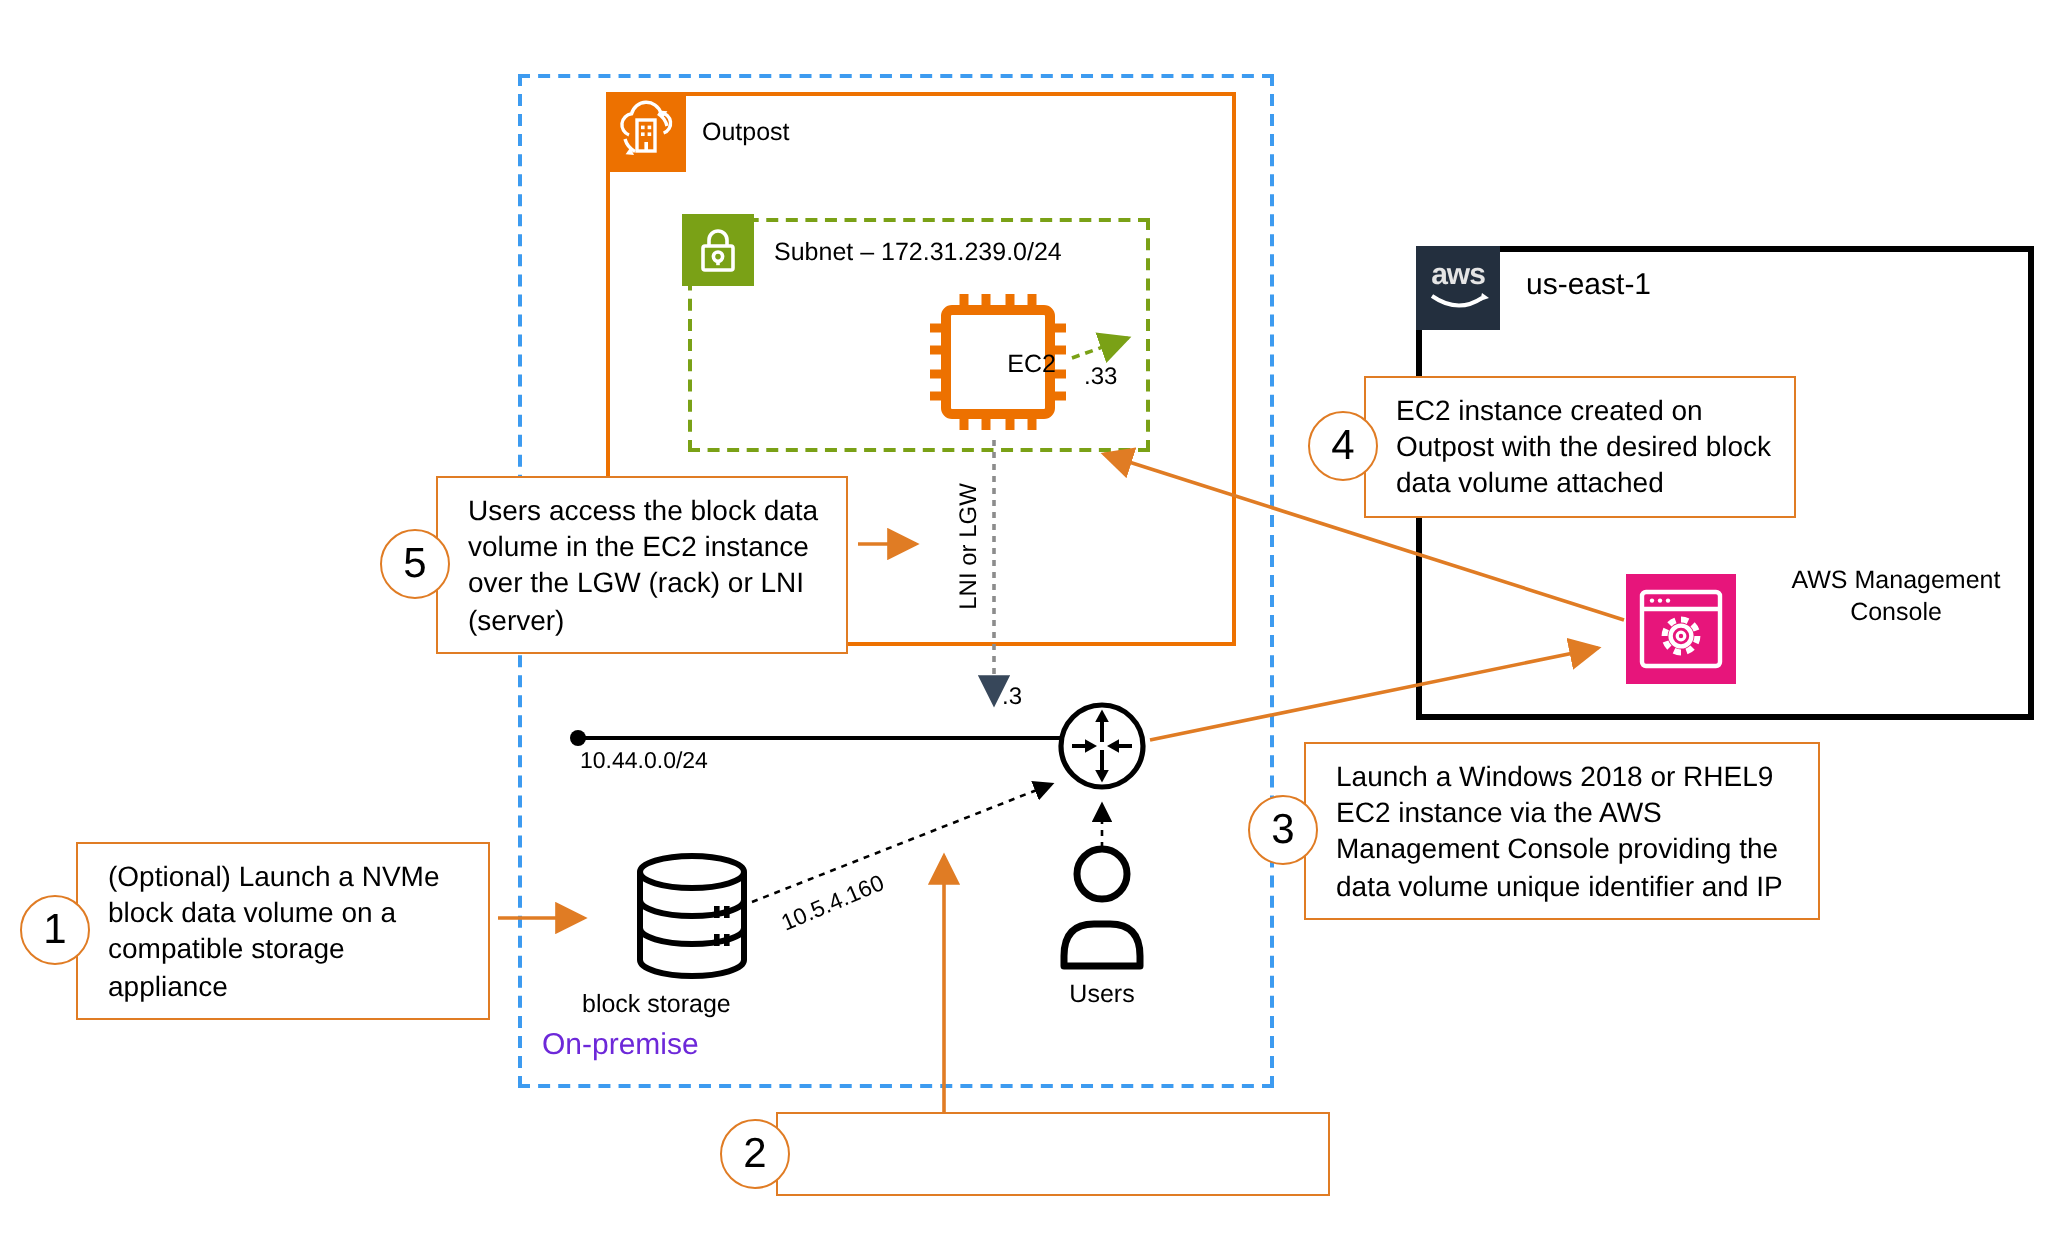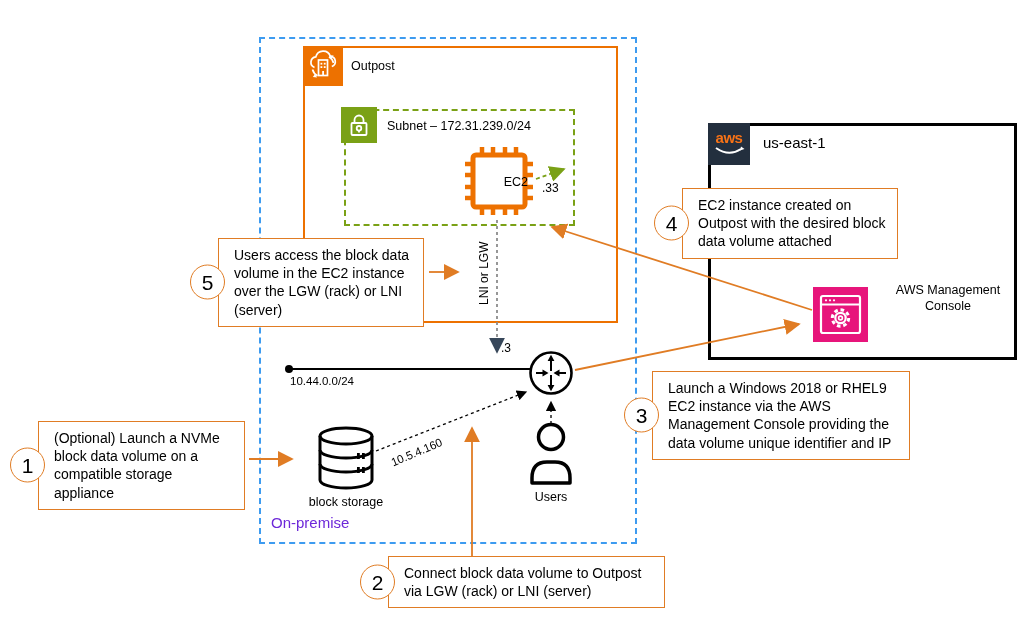--- a/index.html
+++ b/index.html
@@ -26,26 +26,26 @@
   #l-outpost{left:351px;top:59px;}
   #l-subnet {left:387px;top:119px;}
   #l-ec2    {left:470px;top:175px;width:58px;text-align:right;font-size:12.5px;}
   #l-ec2ip  {left:542px;top:181px;font-size:12px;}
   #l-gw     {left:434px;top:266px;width:100px;text-align:center;font-size:12px;
              transform:rotate(-90deg);transform-origin:center;}
   #l-rtrip  {left:501px;top:341px;font-size:12px;}
   #l-cidr   {left:290px;top:375px;font-size:11.5px;}
   #l-stoip  {left:376px;top:446px;width:82px;text-align:center;font-size:11.5px;
              transform:rotate(-23deg);transform-origin:center;}
-  #l-storage{left:291px;top:495px;width:110px;text-align:center;}
+  #l-storage{left:291px;top:495px;width:110px;text-align:left;}
   #l-user   {left:521px;top:490px;width:60px;text-align:center;}
   #l-onprem {left:271px;top:514px;font-size:15px;color:#6d28d9;}
   #l-region {left:763px;top:134px;font-size:15px;}
   #l-console{left:878px;top:282px;width:140px;text-align:center;font-size:12.5px;line-height:1.3;white-space:normal;}
-  #aws-word {color:#f97316;font-weight:bold;font-size:15px;line-height:1;letter-spacing:-0.5px;margin-top:3px;text-align:right;}
+  #aws-word {color:#e5e5e5;font-weight:bold;font-size:15px;line-height:1;letter-spacing:-0.5px;margin-top:3px;text-align:right;}
   
   .callout{background:#fff;border:1.6px solid #E07C24;padding:7px 10px 7px 15px;
            font-size:14px;line-height:1.3;}
   .badge{position:absolute;left:-29px;top:50%;transform:translateY(-50%);
          width:33px;height:33px;border-radius:50%;background:#fff;border:1.6px solid #E07C24;
          display:flex;align-items:center;justify-content:center;font-size:21px;}
   #co-1{left:38px;top:421px;width:207px;min-height:76px;}
   #co-2{left:388px;top:556px;width:277px;min-height:42px;}
   #co-3{left:652px;top:371px;width:258px;min-height:81px;}
   #co-4{left:682px;top:188px;width:216px;min-height:59px;}
@@ -225,21 +225,20 @@
   <div class="abs lbl" id="l-onprem">On-premise</div>
   <div class="abs lbl" id="l-region">us-east-1</div>
   <div class="abs lbl" id="l-console">AWS Management Console</div>
 
   <div class="abs callout" id="co-1">
     <div class="badge">1</div>
     <span>(Optional) Launch a NVMe block data volume on a compatible storage appliance</span>
   </div>
   <div class="abs callout" id="co-2">
     <div class="badge">2</div>
-    <span>Connect block data volume to Outpost via LGW (rack) or LNI (server)</span>
   </div>
   <div class="abs callout" id="co-3">
     <div class="badge">3</div>
     <span>Launch a Windows 2018 or RHEL9 EC2 instance via the AWS Management Console providing the data volume unique identifier and IP</span>
   </div>
   <div class="abs callout" id="co-4">
     <div class="badge">4</div>
     <span>EC2 instance created on Outpost with the desired block data volume attached</span>
   </div>
   <div class="abs callout" id="co-5">

